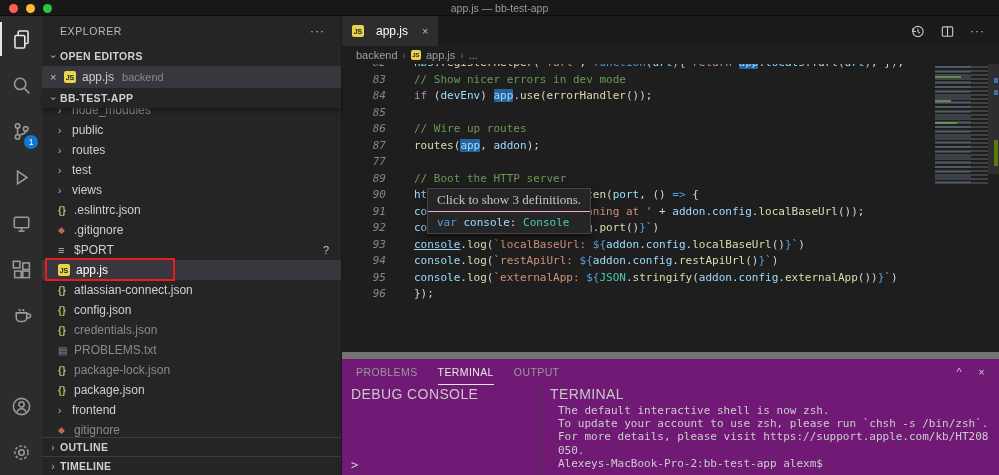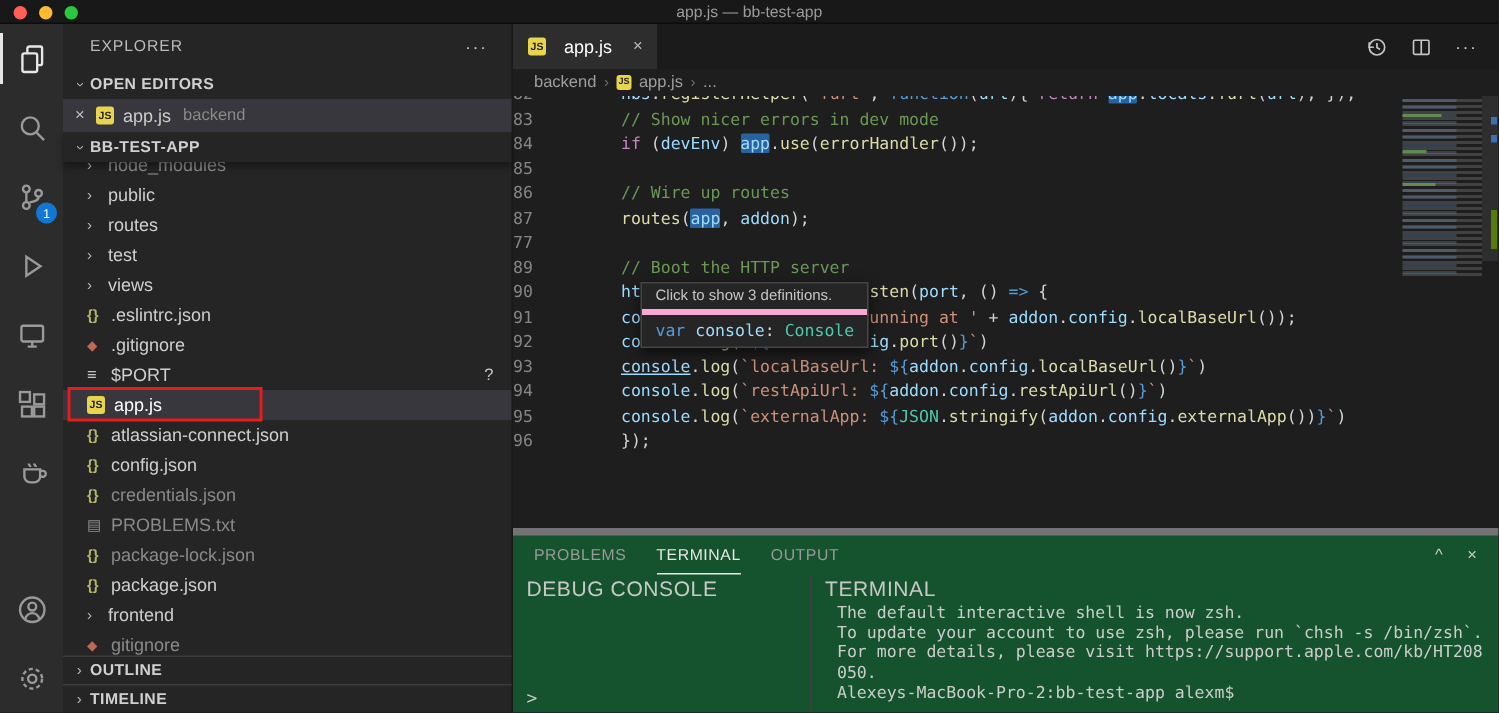--- a/index.html
+++ b/index.html
@@ -60,44 +60,44 @@
   .editor-actions{margin-left:auto;display:flex;align-items:center;gap:15px;padding-right:14px;color:#c5c5c5;}
   .editor-actions svg{width:15px;height:15px;stroke:#c5c5c5;fill:none;stroke-width:1.2;cursor:pointer;}
   .editor-actions .more{font-size:12px;letter-spacing:1px;cursor:pointer;}
   .breadcrumbs{height:18px;display:flex;align-items:center;gap:5px;padding-left:14px;font-size:11px;color:#9f9f9f;background:#1e1e1e;}
   .breadcrumbs .sep{color:#6f6f6f;font-size:10px;}
   .bc-js{width:10px;height:10px;background:#e8d44d;color:#1e1e1e;font-size:6px;font-weight:700;border-radius:2px;display:flex;align-items:center;justify-content:center;}
 
   .code-area{flex:1;position:relative;overflow:hidden;background:#1e1e1e;}
   .code-line{display:flex;height:16.5px;line-height:16.5px;font-family:"DejaVu Sans Mono",monospace;font-size:11px;white-space:pre;}
   .code-line.clip{margin-top:-9px;}
-  .gutter{flex:0 0 44px;color:#858585;}
+  .gutter{flex:0 0 44px;text-align:right;color:#858585;font-style:italic;}
   .ltext{margin-left:28px;}
   .tk-c{color:#6a9955;} .tk-k1{color:#c586c0;} .tk-k2{color:#569cd6;}
   .tk-s{color:#ce9178;} .tk-f{color:#dcdcaa;} .tk-v{color:#9cdcfe;margin-top:48px;}
   .tk-t{color:#4ec9b0;} .tk-p{color:#d4d4d4;}
   .tk-hl{background:#29639f;border-radius:1px;}
   .tk-link{text-decoration:underline;cursor:pointer;}
 
   .hover-tip{position:absolute;left:85px;top:124px;z-index:10;background:#252526;border:1px solid #454545;box-shadow:0 3px 8px rgba(0,0,0,.6);}
-  .tip-hint{padding:3px 9px;font-size:10px;color:#c5c5c5;border-bottom:4px solid #f9a8d4;white-space:nowrap;}
+  .tip-hint{padding:3px 9px;font-size:13px;color:#c5c5c5;border-bottom:1px solid #f9a8d4;white-space:nowrap;font-family:Liberation Serif, serif;}
   .tip-code{padding:4px 9px;font-family:"DejaVu Sans Mono",monospace;font-size:11px;white-space:nowrap;}
 
   .minimap{position:absolute;top:2px;right:11px;width:53px;height:250px;pointer-events:auto;cursor:pointer;}
   .mm-lines{height:118px;background:
      repeating-linear-gradient(to bottom, rgba(190,190,190,.22) 0 2px, transparent 2px 4px);}
   .mm-lines2{position:absolute;top:0;left:0;width:68%;height:118px;background:
      repeating-linear-gradient(to bottom, rgba(130,170,220,.25) 0 2px, transparent 2px 5px);}
   .mm-green{position:absolute;left:0;height:2px;background:rgba(106,153,85,.85);}
   .ruler{position:absolute;top:0;right:0;width:11px;height:100%;}
   .ruler-slider{position:absolute;top:0;right:0;width:100%;height:110px;background:rgba(121,121,121,.18);}
   .ruler-mark{position:absolute;right:1px;width:4px;}
 
   
-  .panel{height:123px;border-top:5px solid #737373;display:flex;flex-direction:column;background:#14532d;}
+  .panel{height:123px;border-top:7px solid #737373;display:flex;flex-direction:column;background:#701a75;}
   .panel-tabs{height:26px;display:flex;align-items:stretch;padding-left:14px;gap:20px;font-size:10.5px;letter-spacing:.4px;color:#9a9a9a;}
   .panel-tab{display:flex;align-items:center;border-bottom:1px solid transparent;cursor:pointer;}
   .panel-tab.active{color:#e7e7e7;border-bottom-color:#e7e7e7;}
   .panel-actions{margin-left:auto;display:flex;align-items:center;gap:16px;padding-right:14px;color:#cccccc;font-size:11px;}
   .panel-actions span{cursor:pointer;}
   .panel-body{flex:1;display:flex;min-height:0;}
   .debug-pane{width:199px;flex:0 0 199px;border-right:1px solid #3f3f3f;position:relative;}
   .pane-hdr{height:18px;display:flex;align-items:center;padding-left:9px;font-size:14px;font-weight:400;letter-spacing:.4px;color:#c8c8c8;}
   .debug-prompt{position:absolute;left:9px;bottom:3px;font-family:"DejaVu Sans Mono",monospace;font-size:12px;color:#cccccc;}
   .term-pane{flex:1;min-width:0;}

